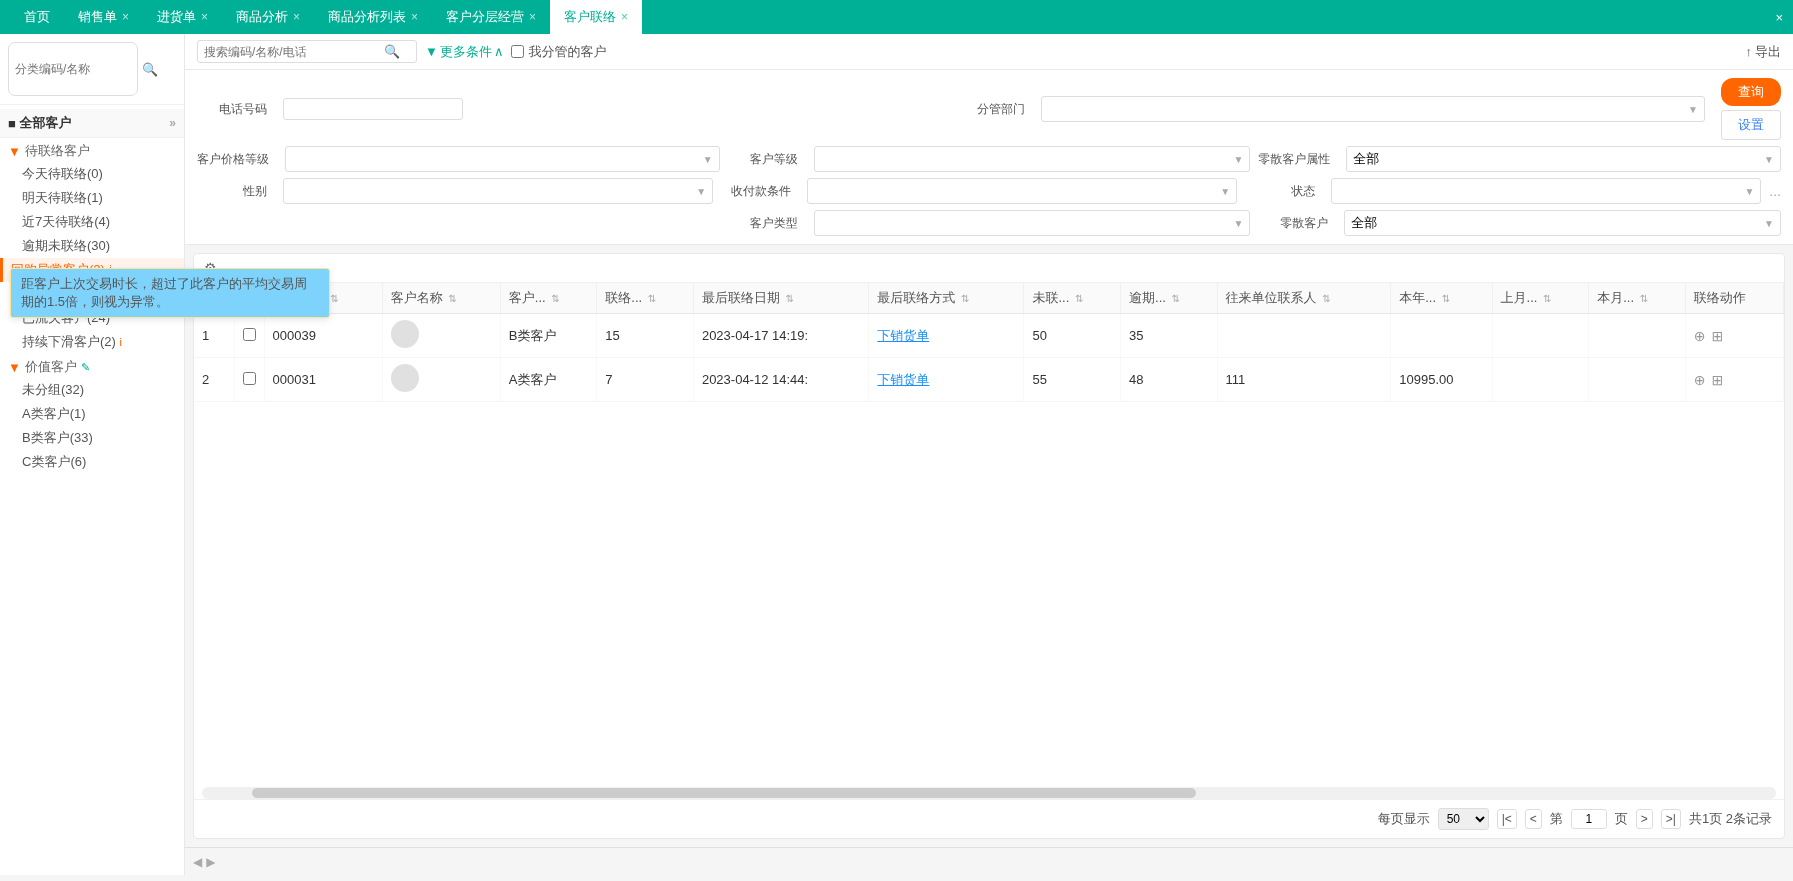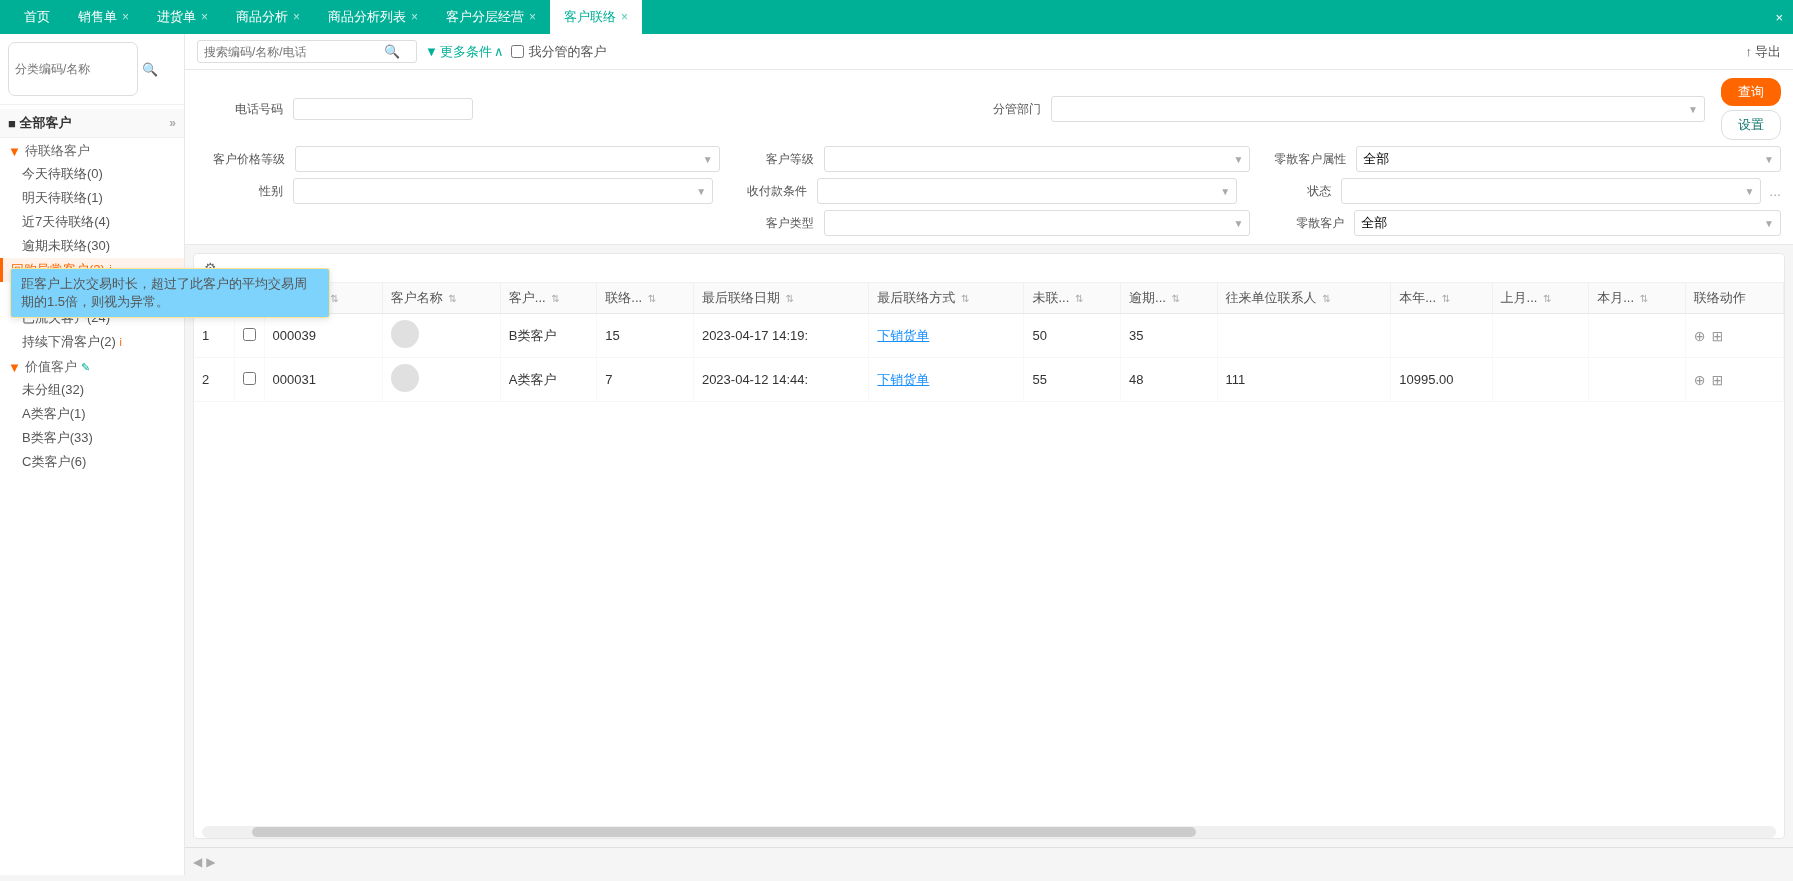--- a/index.html
+++ b/index.html
@@ -212,23 +212,22 @@
     .filter-row {
       display: flex;
       align-items: center;
       margin-bottom: 6px;
       gap: 8px;
     }
     .filter-row:last-child { margin-bottom: 0; }
     .filter-field {
       display: flex;
       align-items: center;
-      gap: 10px;
+      gap: 16px;
       flex: 1;
-      margin-left: 16px;
     }
     .filter-label {
       color: #555;
       font-size: 12px;
       white-space: nowrap;
       min-width: 70px;
       text-align: right;
     }
     .filter-input {
       flex: 1;
@@ -258,23 +257,23 @@
       background: #f60;
       color: #fff;
       border: none;
       border-radius: 12px;
       padding: 5px 16px;
       cursor: pointer;
       font-size: 13px;
     }
     .setting-btn {
       background: #fff;
-      color: #0f766e;
+      color: #3b82f6;
       border: 1px solid #ddd;
-      border-radius: 11px;
+      border-radius: 3px;
       padding: 5px 16px;
       cursor: pointer;
       font-size: 13px;
     }
     .filter-actions {
       display: flex;
       flex-direction: column;
       gap: 4px;
       margin-left: 8px;
     }
@@ -743,20 +742,36 @@
               </td>
             </tr>
           </tbody>
         </table>
       </div>
 
       <div class="scrollbar-area">
         <div class="scrollbar-thumb"></div>
       </div>
 
+      <div class="pagination">
+        <span>每页显示</span>
+        <select class="page-size-select">
+          <option>50</option>
+          <option>20</option>
+          <option>100</option>
+        </select>
+        <button class="page-btn">|&lt;</button>
+        <button class="page-btn">&lt;</button>
+        <span>第</span>
+        <input class="page-input" type="text" value="1" style="">
+        <span>页</span>
+        <button class="page-btn">&gt;</button>
+        <button class="page-btn">&gt;|</button>
+        <span>共1页 2条记录</span>
+      </div>
     </div>
 
     <div class="bottom-area">
       <span class="bottom-arrow">◀</span>
       <span class="bottom-arrow" style="margin-left:4px;">▶</span>
     </div>
   </div>
 </div>
 
 </body></html>

